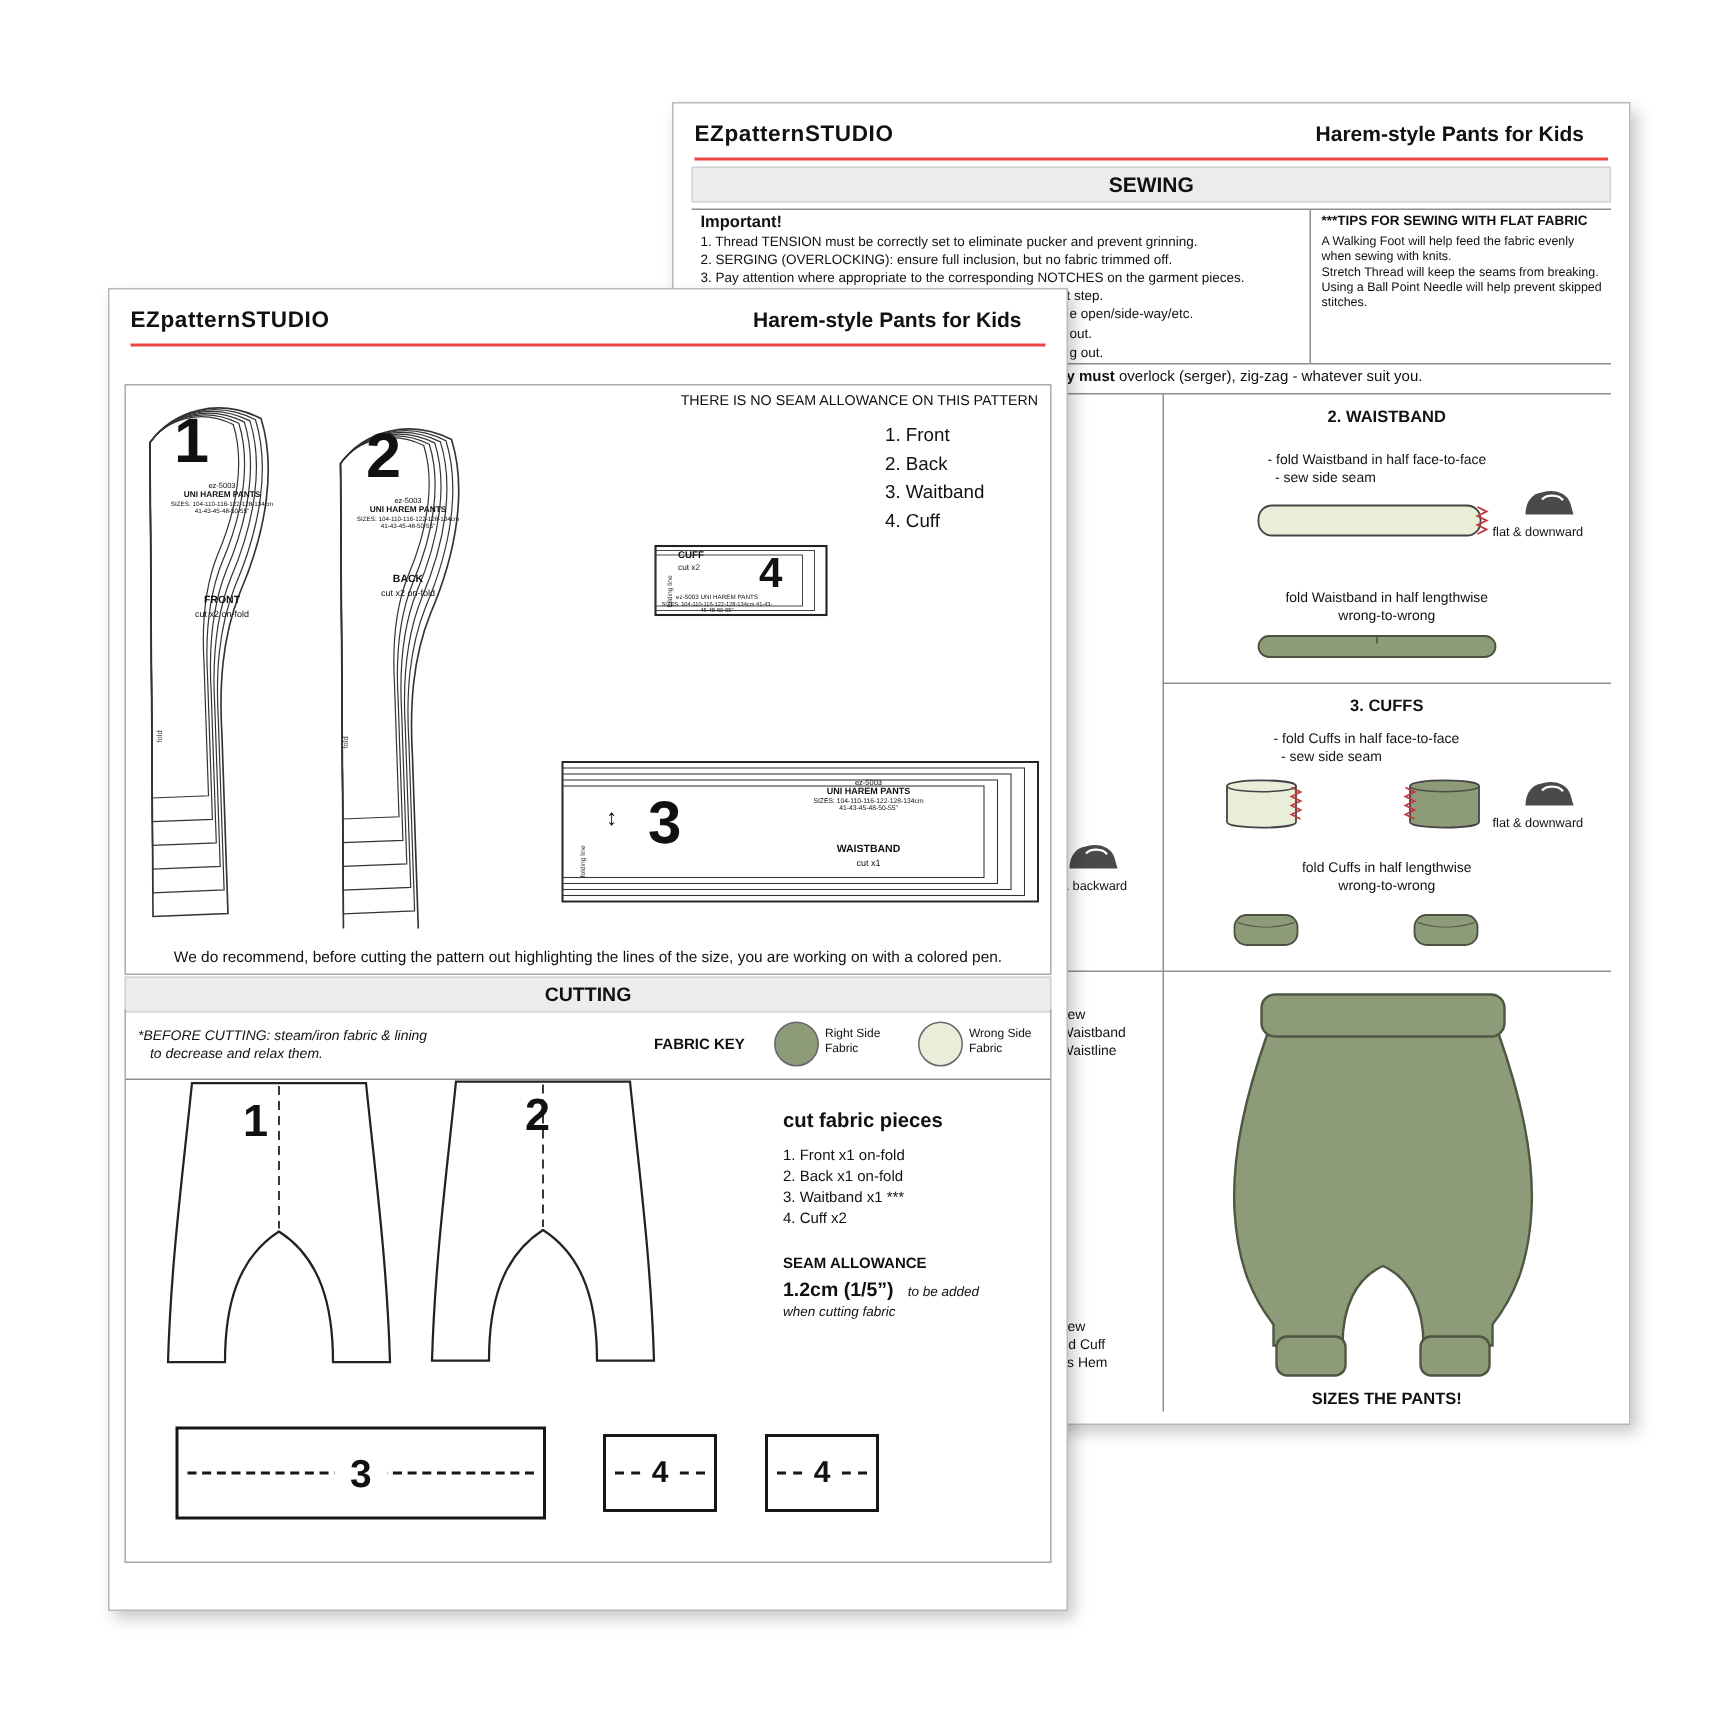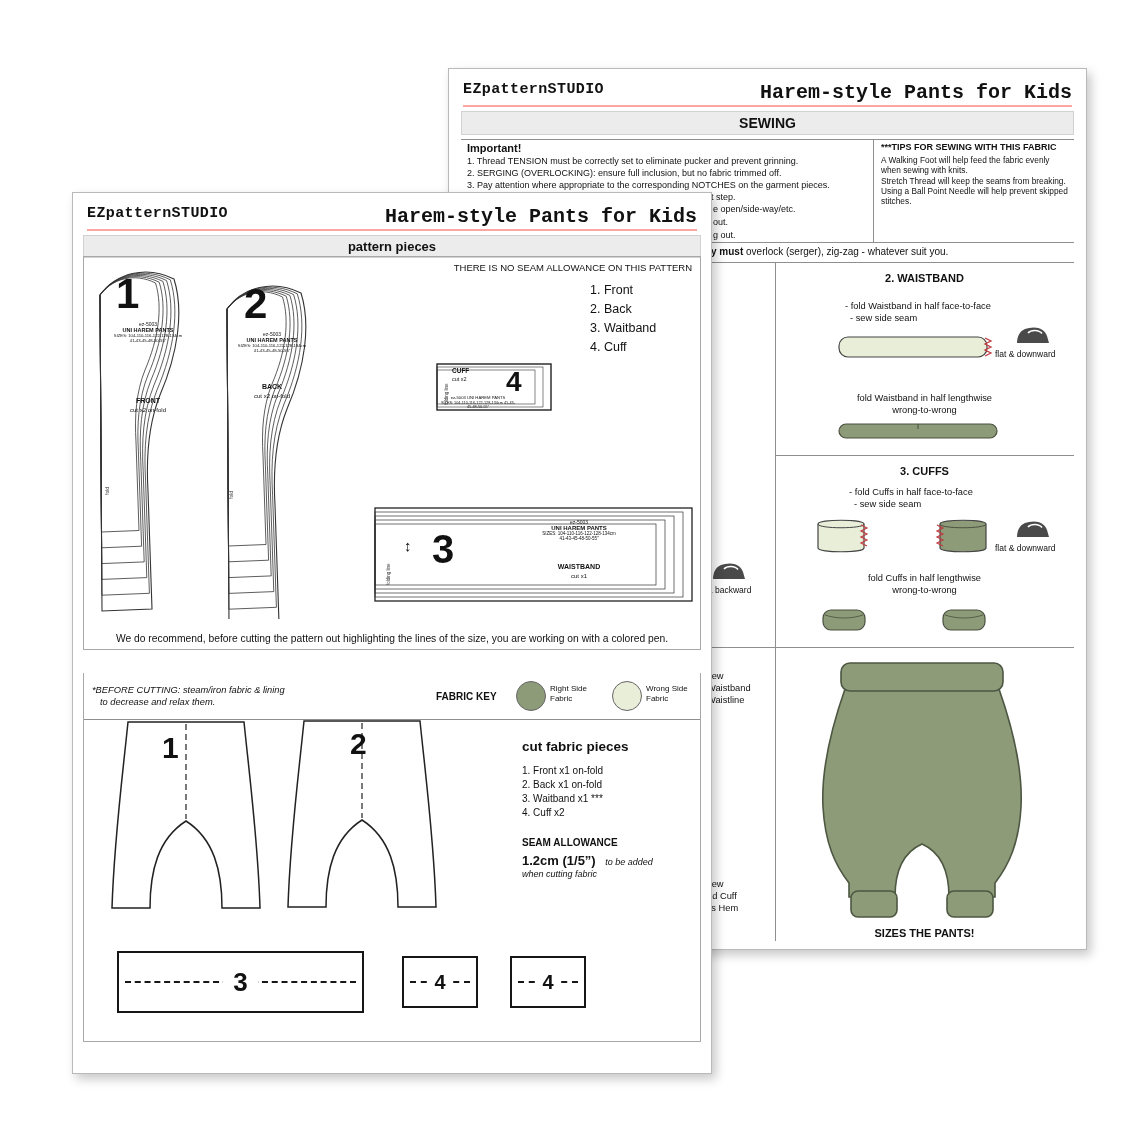--- a/index.html
+++ b/index.html
@@ -3,23 +3,23 @@
 <meta charset="utf-8">
 <style>
   html,body{margin:0;padding:0;}
   body{width:1140px;height:1140px;position:relative;background:#fff;
        font-family:"Liberation Sans",sans-serif;color:#111;overflow:hidden;}
   .abs{position:absolute;}
   .page{position:absolute;background:#fff;border:1px solid #b9b9b9;
         box-shadow:4px 5px 10px rgba(0,0,0,.22);}
   #page-back{left:448px;top:68px;width:637px;height:880px;z-index:1;}
   #page-front{left:72px;top:192px;width:638px;height:880px;z-index:2;}
-  .hdr{border-bottom:2px solid #fca5a5;font-family:Liberation Mono, monospace;}
+  .hdr{border-bottom:2px solid #ef4444;}
   .brand{position:absolute;left:0;top:4px;font-weight:bold;font-size:15px;letter-spacing:.4px;}
-  .hdr-title{position:absolute;right:0;top:4px;font-weight:bold;font-size:20px;}
+  .hdr-title{position:absolute;right:16px;top:4px;font-weight:bold;font-size:14px;}
   .bar{background:#ececec;border:1px solid #d2d2d2;text-align:center;font-weight:bold;}
   .hline{border-top:1px solid #8f8f8f;}
   .vline{border-left:1px solid #8f8f8f;}
   .nw{white-space:nowrap;}
   .ctr{text-align:center;}
   .it{font-style:italic;}
   .b{font-weight:bold;}
   .vtext{position:absolute;transform:rotate(-90deg);transform-origin:left top;white-space:nowrap;color:#333;}
   .swatch{position:absolute;width:28px;height:28px;border-radius:50%;border:1px solid #666;}
   .cut-rect{position:absolute;border:2px solid #161616;background:#fff;
@@ -45,21 +45,21 @@
     <div class="abs nw" style="left:6px;top:16px;font-size:9px">1. Thread TENSION must be correctly set to eliminate pucker and prevent grinning.</div>
     <div class="abs nw" style="left:6px;top:28px;font-size:9px">2.  SERGING (OVERLOCKING): ensure full inclusion, but no fabric trimmed off.</div>
     <div class="abs nw" style="left:6px;top:40px;font-size:9px">3. Pay attention where appropriate to the corresponding NOTCHES on the garment pieces.</div>
     <div class="abs nw" style="left:6px;top:52px;font-size:9px">4. Focus on IRONING ALL kind stitching FLAT before the next step.</div>
     <div class="abs nw" style="left:252px;top:64px;font-size:9px">e open/side-way/etc.</div>
     <div class="abs nw" style="left:252px;top:77px;font-size:9px">out.</div>
     <div class="abs nw" style="left:252px;top:90px;font-size:9px">g out.</div>
 
     <div class="abs vline" style="left:412px;top:0;bottom:0"></div>
     <div class="abs" style="left:420px;right:4px;top:2px">
-      <div class="b" style="font-size:9px;margin-bottom:3px">***TIPS FOR SEWING WITH THIS FABRIC</div>
+      <div class="b" style="font-size:9px;margin-bottom:3px">***TIPS FOR SEWING WITH FLAT FABRIC</div>
       <div class="tiny" style="font-size:8.3px">A Walking Foot will help feed the fabric evenly when sewing with knits.</div>
       <div class="tiny" style="font-size:8.3px">Stretch Thread will keep the seams from breaking.</div>
       <div class="tiny" style="font-size:8.3px">Using a Ball Point Needle will help prevent skipped stitches.</div>
     </div>
   </div>
 
   <div class="abs nw" style="left:262px;top:177px;font-size:10px">
     <span class="b">y must</span><span> overlock (serger), zig-zag - whatever suit you.</span>
   </div>
   <div class="abs hline" style="left:12px;right:12px;top:193px"></div>
@@ -146,21 +146,20 @@
   <div class="abs nw" style="left:258px;top:834px;font-size:9.3px">t's Hem</div>
 </div>
 
 <div class="page" id="page-front">
 
   <div class="abs hdr" style="left:14px;right:14px;top:8px;height:28px">
     <span class="brand">EZpatternSTUDIO</span>
     <span class="hdr-title">Harem-style Pants for Kids</span>
   </div>
 
-  <div class="abs bar" style="left:10px;right:10px;top:42px;height:21px;line-height:21px;font-size:13px">pattern pieces</div>
 
   <div class="abs" style="left:10px;right:10px;top:63px;height:392px;border:1px solid #a8a8a8">
 
     <div class="abs nw" style="right:8px;top:5px;font-size:9.5px">THERE IS NO SEAM ALLOWANCE ON THIS PATTERN</div>
 
     <div class="abs nw" style="left:506px;top:26px;font-size:12.5px">1. Front</div>
     <div class="abs nw" style="left:506px;top:45px;font-size:12.5px">2. Back</div>
     <div class="abs nw" style="left:506px;top:64px;font-size:12.5px">3. Waitband</div>
     <div class="abs nw" style="left:506px;top:83px;font-size:12.5px">4. Cuff</div>
 
@@ -240,20 +239,21 @@
         <div style="font-size:4.5px">41-43-45-48-50-55"</div>
       </div>
       <div class="abs ctr b" style="left:120px;width:170px;top:56px;font-size:7px">WAISTBAND</div>
       <div class="abs ctr" style="left:120px;width:170px;top:66px;font-size:6px">cut x1</div>
       <span class="vtext" style="left:12px;top:78px;font-size:4.5px">folding line</span>
     </div>
 
     <div class="abs ctr nw" style="left:0;right:0;bottom:5px;font-size:10.3px">We do recommend, before cutting the pattern out highlighting the lines of the size, you are working on with a colored pen.</div>
   </div>
 
+  <div class="abs bar" style="left:10px;right:10px;top:458px;height:22px;line-height:22px;font-size:13px">CUTTING</div>
 
   <div class="abs" style="left:10px;right:10px;top:480px;height:368px;border:1px solid #a8a8a8;border-top:none">
 
     <div class="abs it nw" style="left:8px;top:12px;font-size:9.3px">*BEFORE CUTTING: steam/iron fabric &amp; lining</div>
     <div class="abs it nw" style="left:16px;top:24px;font-size:9.3px">to decrease and relax them.</div>
 
     <div class="abs b nw" style="left:352px;top:18px;font-size:10px">FABRIC KEY</div>
     <div class="swatch" style="left:432px;top:8px;background:#8d9b79"></div>
     <div class="abs tiny" style="left:466px;top:11px;font-size:8px">
       <div>Right Side</div>

